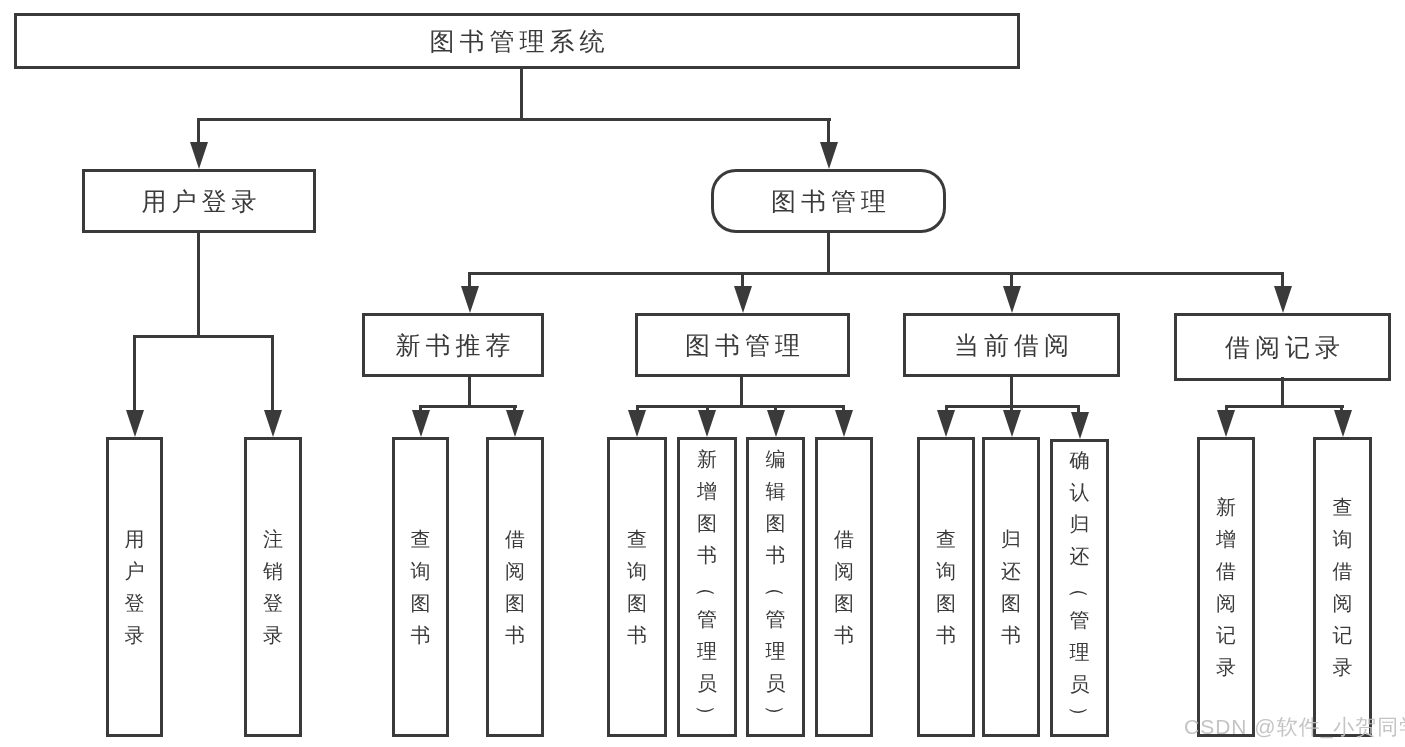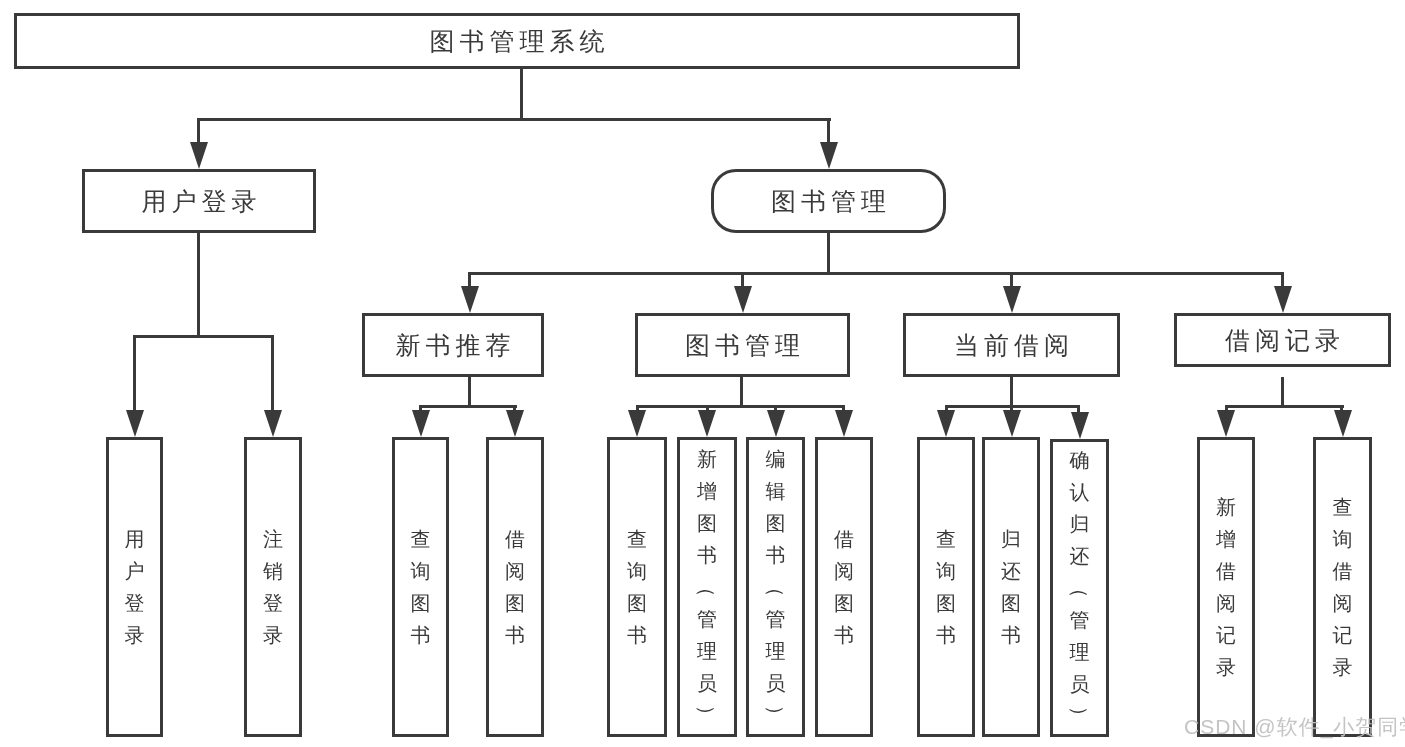--- a/index.html
+++ b/index.html
@@ -78,21 +78,21 @@
   <div class="vline" style="left:1010px;top:272px;width:3px;height:16px;"></div>
   <div class="vline" style="left:1281px;top:272px;width:3px;height:16px;"></div>
   <div class="arrow" style="left:461px;top:286px;"></div>
   <div class="arrow" style="left:734px;top:286px;"></div>
   <div class="arrow" style="left:1003px;top:286px;"></div>
   <div class="arrow" style="left:1274px;top:286px;"></div>
 
   <div class="node" style="left:362px;top:313px;width:182px;height:64px;">新书推荐</div>
   <div class="node" style="left:635px;top:313px;width:215px;height:64px;">图书管理</div>
   <div class="node" style="left:903px;top:313px;width:217px;height:64px;">当前借阅</div>
-  <div class="node" style="left:1174px;top:313px;width:217px;height:54px;">借阅记录</div>
+  <div class="node" style="left:1174px;top:313px;width:217px;height:68px;">借阅记录</div>
 
   <div class="vline" style="left:468px;top:377px;width:3px;height:29px;"></div>
   <div class="hline" style="left:419px;top:405px;width:98px;height:3px;"></div>
   <div class="vline" style="left:419px;top:405px;width:3px;height:8px;"></div>
   <div class="vline" style="left:513px;top:405px;width:3px;height:8px;"></div>
   <div class="arrow" style="left:412px;top:410px;"></div>
   <div class="arrow" style="left:506px;top:410px;"></div>
 
   <div class="vnode" style="left:392px;top:437px;width:57px;height:300px;">
     <span class="vtext">

